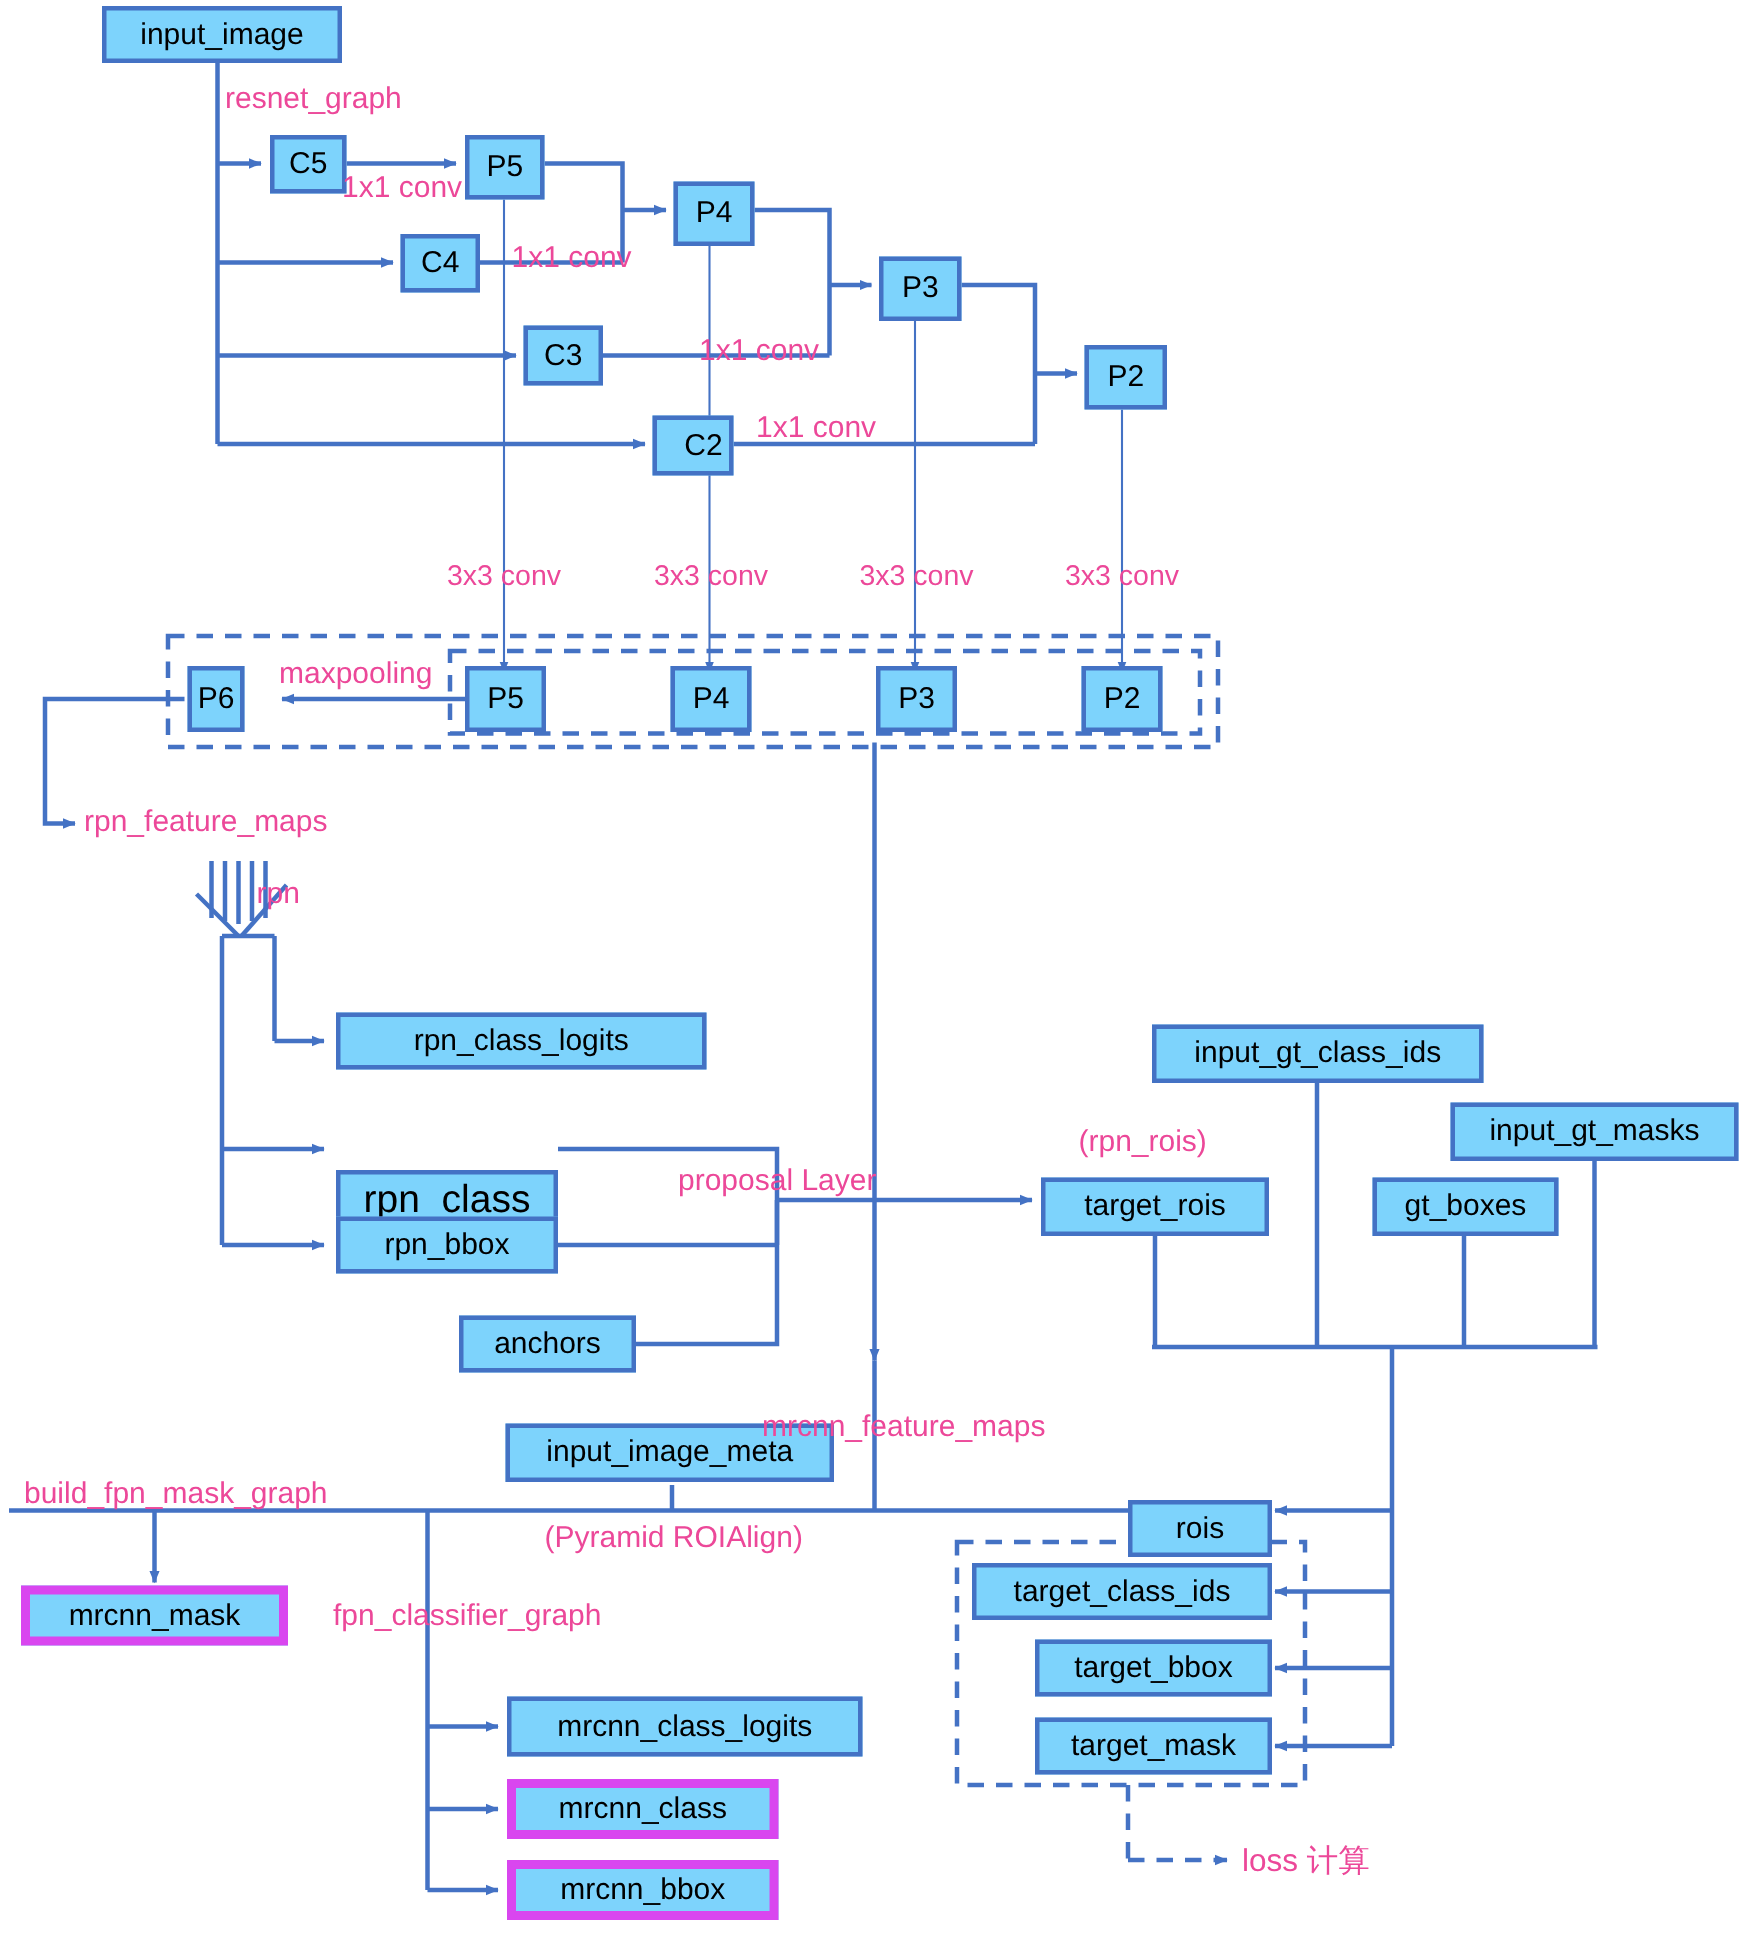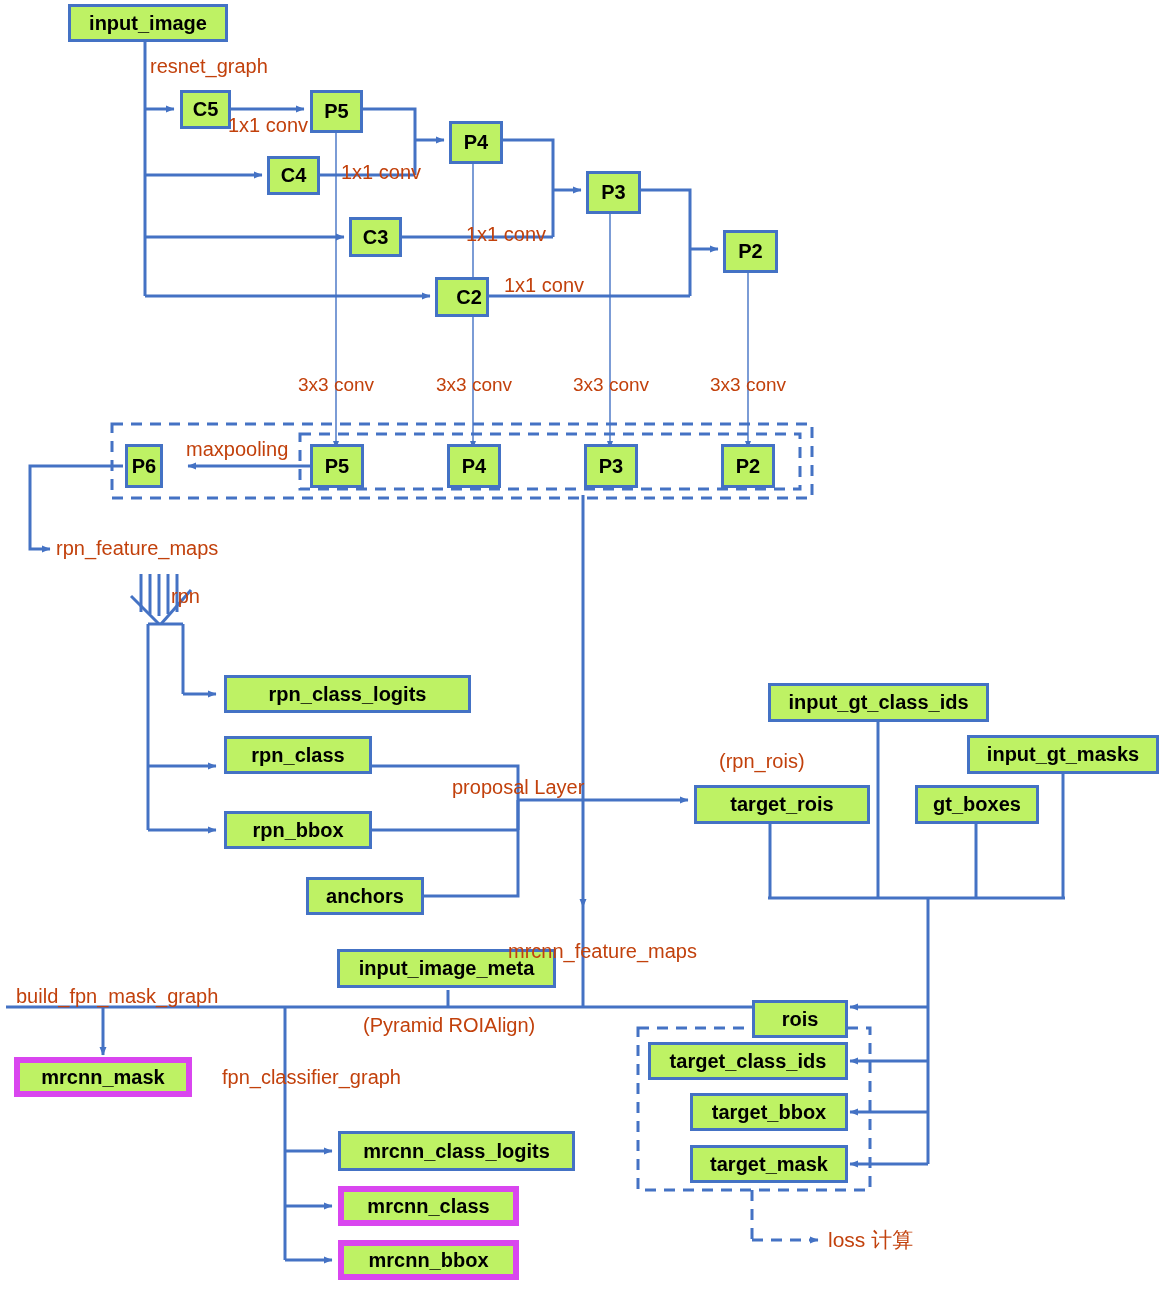--- a/index.html
+++ b/index.html
@@ -4,32 +4,32 @@
 <style>
   html,body{margin:0;padding:0;background:#ffffff;}
   body{font-family:"Liberation Sans","DejaVu Sans",sans-serif;}
   #stage{position:relative;width:1164px;height:1289px;background:#fff;overflow:hidden;}
   svg#wires{position:absolute;left:0;top:0;width:1164px;height:1289px;}
 
   .node{
     position:absolute;
     box-sizing:border-box;
     display:flex;align-items:center;justify-content:center;
-    background:#bef264;
+    background:#7dd3fc;
     color:#000000;
-    font-weight:bold;
+    font-weight:normal;
     white-space:nowrap;
     z-index:3;
   }
   .node.blue{border:3px solid #4472C4;}
   .node.red{border:6px solid #d946ef;}
 
   .lbl{
     position:absolute;
-    color:#c2410c;
+    color:#ec4899;
     font-weight:normal;
     white-space:nowrap;
     z-index:4;
     background:transparent;
   }
 </style>
 </head>
 <body>
 
 <div id="stage">
@@ -144,25 +144,25 @@
   <div class="node blue" style="left:586px;top:171px;width:55px;height:43px;font-size:20px;">P3</div>
   <div class="node blue" style="left:723px;top:230px;width:55px;height:43px;font-size:20px;">P2</div>
 
   <div class="node blue" style="left:125px;top:444px;width:38px;height:44px;font-size:20px;">P6</div>
   <div class="node blue" style="left:310px;top:444px;width:54px;height:44px;font-size:20px;">P5</div>
   <div class="node blue" style="left:447px;top:444px;width:54px;height:44px;font-size:20px;">P4</div>
   <div class="node blue" style="left:584px;top:444px;width:54px;height:44px;font-size:20px;">P3</div>
   <div class="node blue" style="left:721px;top:444px;width:54px;height:44px;font-size:20px;">P2</div>
 
   <div class="node blue" style="left:224px;top:675px;width:247px;height:38px;font-size:20px;">rpn_class_logits</div>
-  <div class="node blue" style="left:224px;top:736px;width:148px;height:38px;font-size:20px;text-align:right;">rpn_class</div>
+  <div class="node blue" style="left:224px;top:780px;width:148px;height:38px;font-size:26px;text-align:right;">rpn_class</div>
   <div class="node blue" style="left:224px;top:811px;width:148px;height:38px;font-size:20px;">rpn_bbox</div>
   <div class="node blue" style="left:306px;top:877px;width:118px;height:38px;font-size:20px;">anchors</div>
 
-  <div class="node blue" style="left:694px;top:785px;width:176px;height:39px;font-size:20px;">target_rois</div>
+  <div class="node blue" style="left:694px;top:785px;width:152px;height:39px;font-size:20px;">target_rois</div>
   <div class="node blue" style="left:768px;top:683px;width:221px;height:39px;font-size:20px;">input_gt_class_ids</div>
   <div class="node blue" style="left:967px;top:735px;width:192px;height:39px;font-size:20px;">input_gt_masks</div>
   <div class="node blue" style="left:915px;top:785px;width:124px;height:39px;font-size:20px;">gt_boxes</div>
 
   <div class="node blue" style="left:337px;top:949px;width:219px;height:39px;font-size:20px;">input_image_meta</div>
 
   <div class="node red" style="left:14px;top:1057px;width:178px;height:40px;font-size:20px;">mrcnn_mask</div>
 
   <div class="node blue" style="left:338px;top:1131px;width:237px;height:40px;font-size:20px;">mrcnn_class_logits</div>
   <div class="node red" style="left:338px;top:1186px;width:181px;height:40px;font-size:20px;">mrcnn_class</div>

